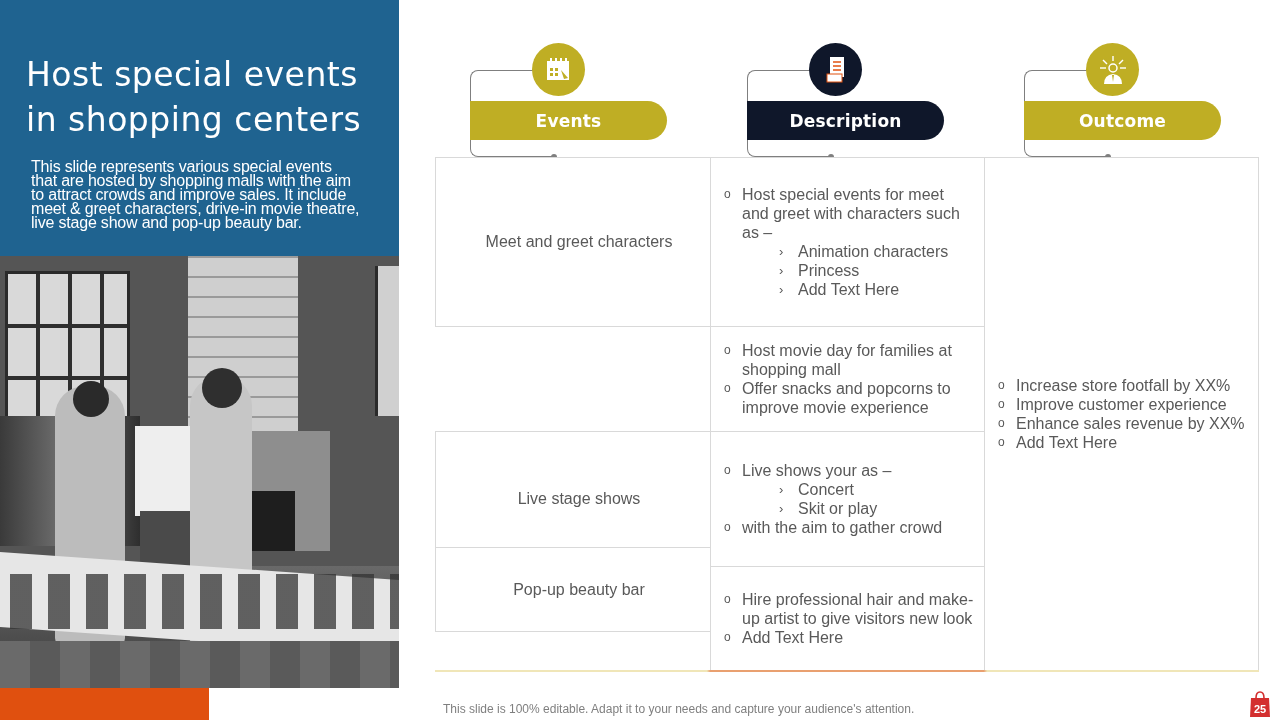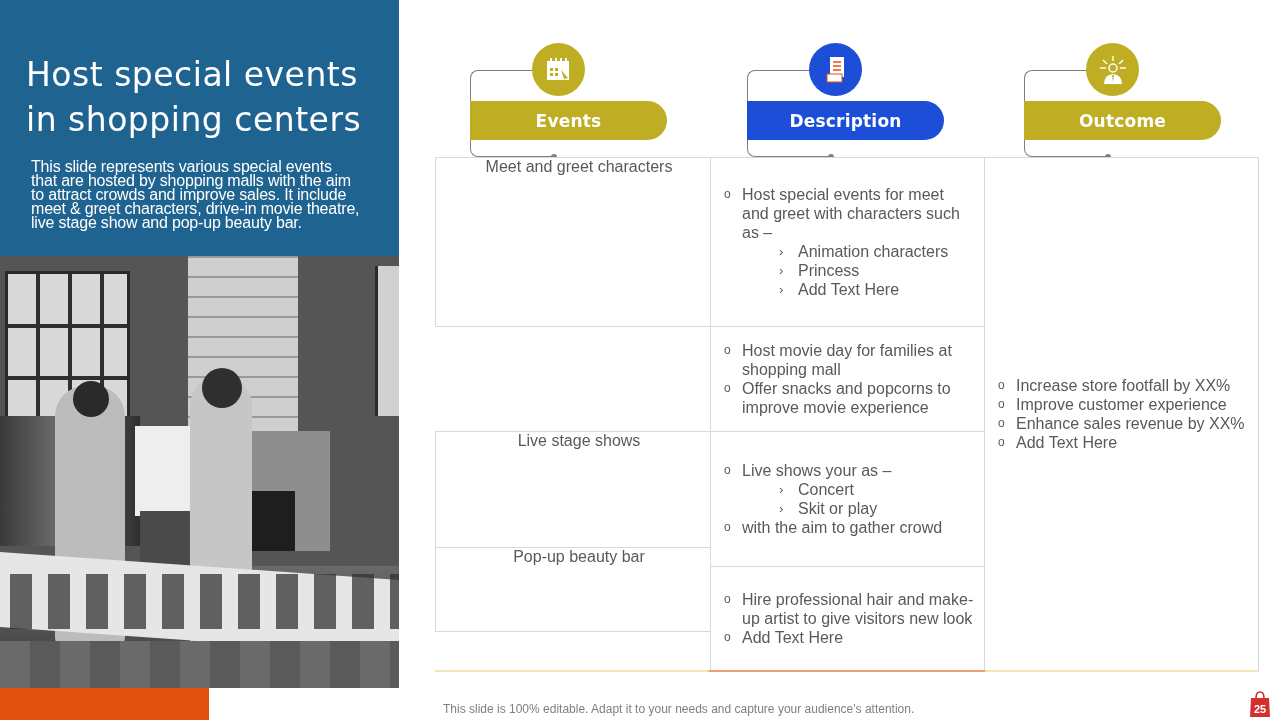--- a/index.html
+++ b/index.html
@@ -44,26 +44,26 @@
   .col-head { position: absolute; top: 42px; width: 200px; height: 118px; }
   .col-head .bracket { position: absolute; left: 0; top: 28px; width: 86px; height: 87px;
     border: 1.3px solid #7f7f7f; border-right: none; border-radius: 8px 0 0 8px; }
   .col-head .dot { position: absolute; left: 81px; top: 112px; width: 6px; height: 6px; border-radius: 50%; background: #7f7f7f; }
   .col-head .circle { position: absolute; left: 62px; top: 1px; width: 53px; height: 53px; border-radius: 50%;
     display: flex; align-items: center; justify-content: center; }
   .col-head .pill { position: absolute; left: 0; top: 59px; width: 197px; height: 39px; border-radius: 0 20px 20px 0;
     color: #ffffff; font-family: "DejaVu Sans", sans-serif; font-weight: bold; font-size: 17px;
     display: flex; align-items: center; justify-content: center; padding-right: 0px; letter-spacing: 0.2px; }
   .olive { background: #bfae24; }
-  .orange { background: #1d4ed8; }
+  .orange { background: #0f172a; }
 
   
   .grid { position: absolute; left: 435px; top: 157px; width: 824px; height: 514px; }
   .cell { position: absolute; border: 1px solid #d9d9d9; background: #ffffff; }
-  .cell.event { display: flex; justify-content: center; font-size: 16px; color: #595959; text-align: center; padding-left: 12px; }
+  .cell.event { display: flex; align-items: center; justify-content: center; font-size: 16px; color: #595959; text-align: center; padding-left: 12px; }
   .cell.desc { padding: 0 10px 0 12px; display: flex; flex-direction: column; justify-content: center; }
   .bul { display: flex; font-size: 16px; line-height: 19px; color: #595959; }
   .bul .mk { width: 19px; flex: 0 0 19px; font-size: 12px; line-height: 19px; padding-left: 1px; }
   .sub { display: flex; font-size: 16px; line-height: 19px; color: #595959; padding-left: 56px; }
   .sub .mk { width: 19px; flex: 0 0 19px; font-size: 13px; line-height: 19px; }
   .bottom-rule { position: absolute; left: 435px; top: 670px; width: 824px; height: 2px;
     background: linear-gradient(90deg, #f0e6b8 0%, #f0e6b8 33%, #e9a070 33.4%, #e9a070 66.6%, #f0e6b8 67%, #f0e6b8 100%); }
 
   .footer-text { position: absolute; left: 403px; top: 702px; font-size: 12px; color: #7f7f7f; margin-left: 40px; }
   .page-badge { position: absolute; left: 1249px; top: 690px; width: 22px; height: 28px; }

